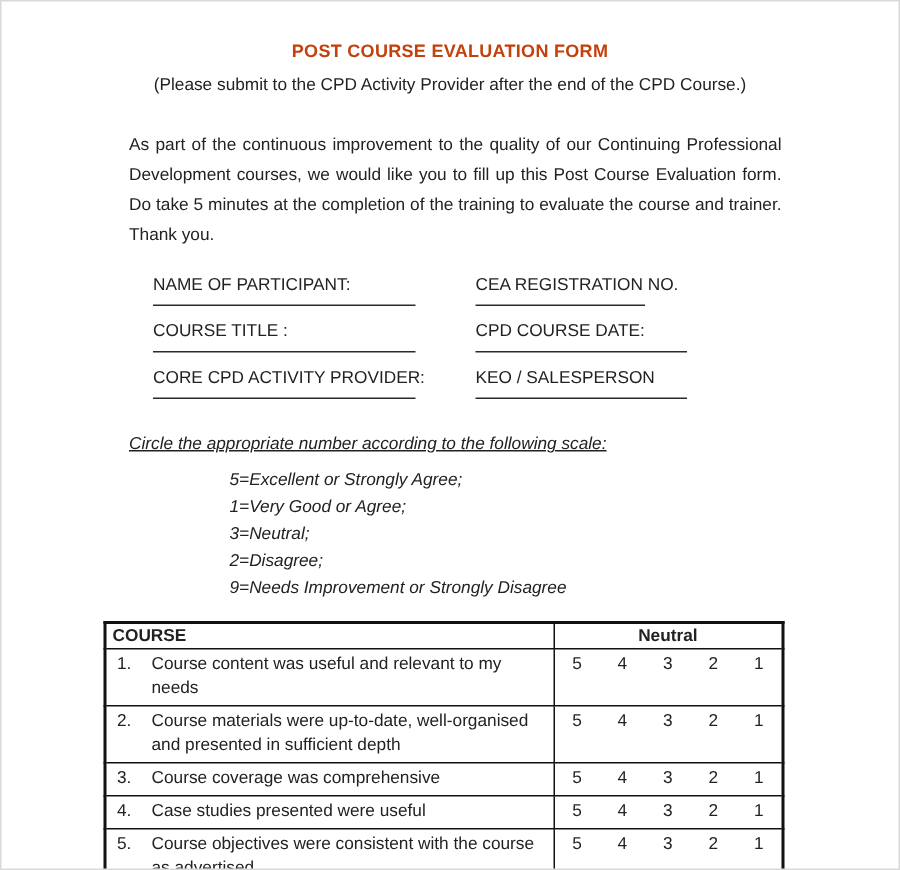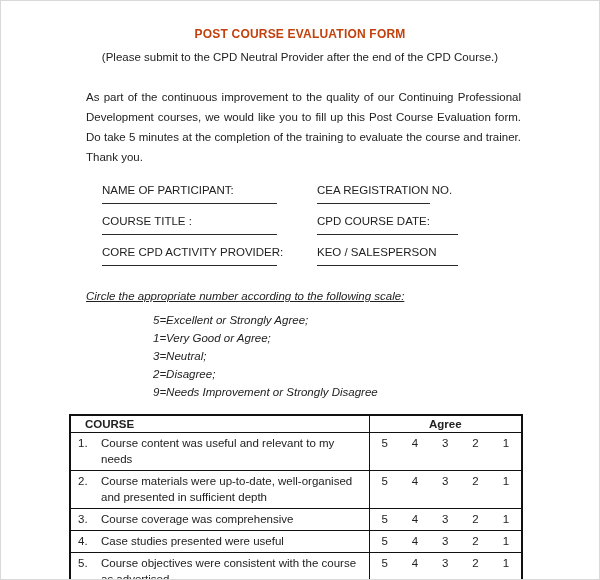--- a/index.html
+++ b/index.html
@@ -54,41 +54,41 @@
   .scale-item { margin-left: 67px; line-height: 18px; }
   table.eval {
     margin: 13px 0 0 68px;
     width: 452px;
     border-collapse: collapse;
     table-layout: fixed;
     font-size: 11.5px;
   }
   table.eval, table.eval th, table.eval td { border: 1.4px solid #111111; }
   table.eval { border-width: 2px; }
-  table.eval th { font-weight: bold; padding: 2px 14px; }
+  table.eval th { font-weight: bold; padding: 2px 4px; }
   th.course-h { text-align: left; padding-left: 6px; }
   th.rating-h { text-align: center; }
   td { vertical-align: top; padding: 2px 0 3px 0; }
   .course-cell { display: flex; padding-left: 7px; line-height: 16px; }
   .row-no { width: 23px; flex: 0 0 23px; }
   .row-text { width: 262px; }
   .rgrid {
     display: grid;
     grid-template-columns: repeat(5, 1fr);
     text-align: center;
     line-height: 16px;
   }
 </style>
 </head>
 <body>
 
 <div class="page">
 
   <div class="title">POST COURSE EVALUATION FORM</div>
-  <div class="subtitle">(Please submit to the CPD Neutral Provider after the end of the CPD Course.)</div>
+  <div class="subtitle">(Please submit to the CPD Activity Provider after the end of the CPD Course.)</div>
 
   <p class="intro">As part of the continuous improvement to the quality of our Continuing Professional Development courses, we would like you to fill up this Post Course Evaluation form. Do take 5 minutes at the completion of the training to evaluate the course and trainer.  Thank you.</p>
 
   <div class="fields">
     <div class="field">
       <div class="flabel">NAME OF PARTICIPANT:</div>
       <div class="fline w-left"></div>
     </div>
     <div class="field">
       <div class="flabel">CEA REGISTRATION NO.</div>
@@ -122,21 +122,21 @@
   </div>
 
   <table class="eval">
     <colgroup>
         <col style="width:299px">
         <col style="width:153px">
       </colgroup>
     <tbody>
         <tr>
       <th class="course-h">COURSE</th>
-      <th class="rating-h">Agree</th>
+      <th class="rating-h">Neutral</th>
     </tr>
 
     <tr>
       <td>
             <div class="course-cell">
               <span class="row-no">1.</span>
               <span class="row-text">Course content was useful and relevant to my needs</span>
             </div>
           </td>
       <td>

